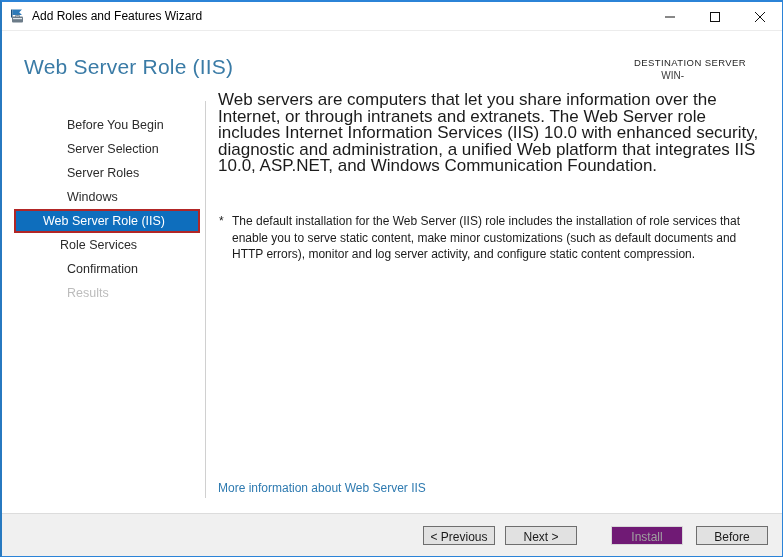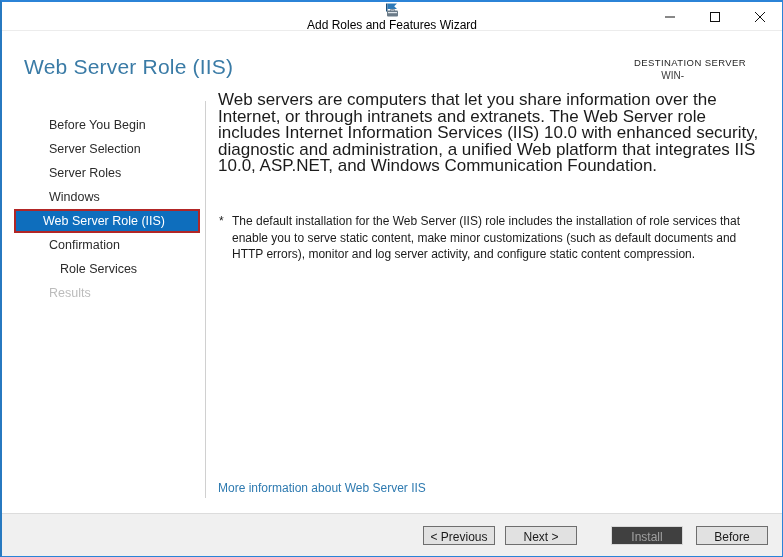--- a/index.html
+++ b/index.html
@@ -4,39 +4,39 @@
 <style>
   * { margin:0; padding:0; box-sizing:border-box; }
   html,body { width:783px; height:557px; background:#ffffff; font-family:"Liberation Sans", sans-serif; }
   .window {
     position:relative; width:783px; height:557px; background:#ffffff; overflow:hidden;
     border:1px solid #2b83d7; border-top:2px solid #2b83d7; border-left:2px solid #2779c0;
   }
   
   .titlebar {
     position:absolute; left:0; top:0; right:0; height:29px; background:#ffffff;
-    display:flex; align-items:center; border-bottom:1px solid #ececec;flex-direction:column;
+    display:flex; align-items:center; border-bottom:1px solid #ececec;
   }
   .app-icon { width:16px; height:16px; margin:0 7px 0 7px; flex:0 0 auto; }
   .titlebar-title { font-size:12px; color:#000000; }
   .win-controls { position:absolute; right:0; top:0; height:29px; display:flex; }
   .win-btn { width:45px; height:29px; display:flex; align-items:center; justify-content:center; }
   .win-btn svg { display:block; }
   
   .page-title {
     position:absolute; left:22px; top:53px; font-size:21px; font-weight:normal;
     color:#3a7ba6; letter-spacing:0.2px;
   }
   .dest-block { position:absolute; right:36px; top:55px; text-align:right; }
   .dest-label { font-size:9.5px; color:#262626; letter-spacing:0.4px; }
   .dest-server { font-size:10px; color:#3c3c3c; padding-right:62px; margin-top:2px; }
   
   .sidebar { position:absolute; left:0; top:111px; width:203px; }
   .nav-item {
-    height:24px; line-height:24px; padding-left:47px; font-size:12.5px; color:#2b2b2b;
+    height:24px; line-height:24px; padding-left:65px; font-size:12.5px; color:#2b2b2b;
     white-space:nowrap; cursor:default;
   }
   .nav-item.indented { padding-left:58px; }
   .nav-item.disabled { color:#bcbcbc; }
   .nav-item.selected {
     margin-left:12px; width:186px; height:24px; line-height:20px; padding-left:27px;
     background:#0e6ebd; color:#ffffff; border:2px solid #b22626;
   }
   .v-separator { position:absolute; left:203px; top:99px; width:1px; height:397px; background:#d0d0d0; }
   
@@ -56,21 +56,21 @@
     position:absolute; left:0; right:0; bottom:0; height:43px;
     background:#f0f0f0; border-top:1px solid #dcdcdc;
   }
   .btn {
     position:absolute; top:12px; height:19px; width:72px; font-size:12px;
     font-family:"Liberation Sans", sans-serif; color:#1a1a1a;
     background:#e1e1e1; border:1px solid #6e6e6e; text-align:center; line-height:21px; cursor:pointer;
   }
   .btn-previous { left:421px; }
   .btn-next { left:503px; }
-  .btn-install { left:609px; background:#404040; border:1px solid #d8d8d8; color:#a0a0a0; cursor:default; }
+  .btn-install { left:609px; background:#701a75; border:1px solid #d8d8d8; color:#a0a0a0; cursor:default; }
   .btn-cancel { left:694px; }
 </style>
 </head>
 <body>
 
 <div class="window">
 
   <div class="titlebar">
     <svg class="app-icon" viewBox="0 0 16 16">
       <rect x="2" y="1.5" width="1.5" height="8" fill="#1c4e7a"></rect>
@@ -105,22 +105,22 @@
     <div class="dest-label">DESTINATION SERVER</div>
     <div class="dest-server">WIN-</div>
   </div>
 
   <div class="sidebar">
     <div class="nav-item">Before You Begin</div>
     <div class="nav-item">Server Selection</div>
     <div class="nav-item">Server Roles</div>
     <div class="nav-item">Windows</div>
     <div class="nav-item selected">Web Server Role (IIS)</div>
+    <div class="nav-item indented">Role Services</div>
     <div class="nav-item">Confirmation</div>
-    <div class="nav-item indented">Role Services</div>
     <div class="nav-item disabled">Results</div>
   </div>
   <div class="v-separator"></div>
 
   <p class="content-intro">Web servers are computers that let you share information over the Internet, or through intranets and extranets. The Web Server role includes Internet Information Services (IIS) 10.0 with enhanced security, diagnostic and administration, a unified Web platform that integrates IIS 10.0, ASP.NET, and Windows Communication Foundation.</p>
   <div class="content-bullet">
     <span class="bullet-marker">*</span>
     <span class="bullet-text">The default installation for the Web Server (IIS) role includes the installation of role services that enable you to serve static content, make minor customizations (such as default documents and HTTP errors), monitor and log server activity, and configure static content compression.</span>
   </div>
   <a class="more-info-link">More information about Web Server IIS</a>

